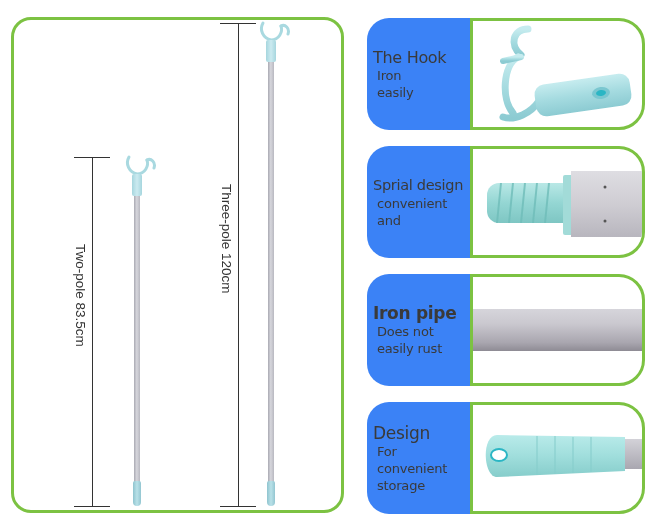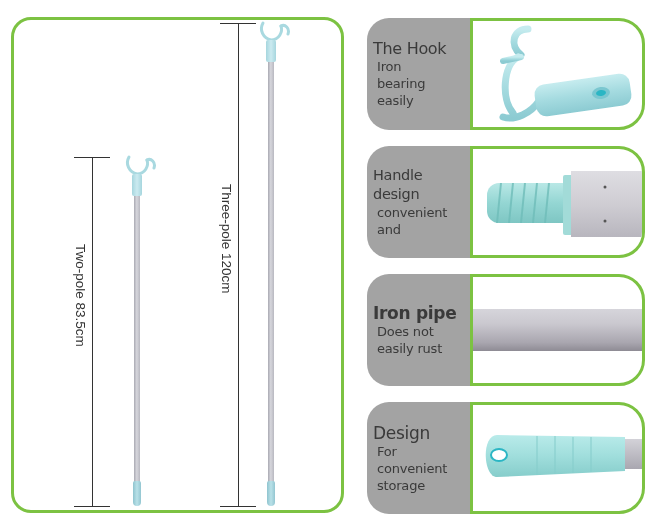--- a/index.html
+++ b/index.html
@@ -17,21 +17,21 @@
   .pole { position: absolute; }
   .pole-shaft { position: absolute; width: 6px; left: -3px;
                 background: linear-gradient(90deg, #a9a9b2 0%, #d6d6dc 45%, #b8b8c0 100%); }
   .pole-cap { position: absolute; width: 8px; left: -4px; height: 25px; border-radius: 2px 2px 4px 4px;
               background: linear-gradient(90deg, #8fc4cf, #b9e1e8, #93c6d1); }
   .pole-collar { position: absolute; width: 10px; left: -5px; height: 22px; border-radius: 2px;
                  background: linear-gradient(90deg, #a6d6de, #cbeaf0, #a6d6de); }
 
   .card { position: absolute; left: 367px; width: 278px; height: 112px; }
   .card-label { position: absolute; left: 0; top: 0; width: 104px; height: 112px;
-                background: #a3a3a3; border-radius: 22px 0 0 22px; box-sizing: border-box;
+                background: #3b82f6; border-radius: 22px 0 0 22px; box-sizing: border-box;
                 padding: 0 0 0 6px; display: flex; flex-direction: column; justify-content: center; }
   .card-title { font-family: "DejaVu Sans", sans-serif; font-size: 16px; color: #3a3a3a; line-height: 19px;
                 letter-spacing: -0.3px; }
   .card-desc { font-family: "DejaVu Sans", sans-serif; font-size: 13px; color: #3a3a3a; line-height: 17px;
                padding-left: 4px; letter-spacing: -0.2px; }
   .card-image { position: absolute; left: 103px; top: 0; width: 175px; height: 112px; box-sizing: border-box;
                 border: 3px solid #7cc242; border-radius: 0 26px 26px 0; background: #fff; overflow: hidden; }
 </style>
 </head>
 <body>
@@ -65,21 +65,20 @@
   </svg>
   <div class="pole-collar" style="top:40px;"></div>
   <div class="pole-shaft" style="top:62px; height:420px;"></div>
   <div class="pole-cap" style="top:481px;"></div>
 </div>
 
 <div class="card" style="top:18px;">
   <div class="card-label">
     <div class="card-title">The Hook</div>
     <div class="card-desc">Iron</div>
-    <div class="card-desc">bearing</div>
     <div class="card-desc">easily</div>
   </div>
   <div class="card-image">
     <svg width="172" height="106" viewBox="0 0 172 106">
       <defs>
         <linearGradient id="tealG" x1="0" y1="0" x2="0" y2="1">
           <stop offset="0" stop-color="#c6ecef"></stop>
             <stop offset="0.5" stop-color="#a5dbe0"></stop>
             <stop offset="1" stop-color="#8ccbd2"></stop>
         </linearGradient>
@@ -89,21 +88,21 @@
       <path d="M30 40 L48 36" stroke="url(#tealG)" stroke-width="6" stroke-linecap="round"></path>
       <rect x="62" y="58" width="96" height="32" rx="10" fill="url(#tealG)" transform="rotate(-8 110 74)"></rect>
       <ellipse cx="128" cy="72" rx="9" ry="6" fill="#7ac7d0" transform="rotate(-8 128 72)"></ellipse>
       <ellipse cx="128" cy="72" rx="5" ry="3" fill="#2bb6c4" transform="rotate(-8 128 72)"></ellipse>
     </svg>
   </div>
 </div>
 
 <div class="card" style="top:146px;">
   <div class="card-label">
-    <div class="card-title" style="font-size:14.5px;">Handle design</div>
+    <div class="card-title" style="font-size:14.5px;">Sprial design</div>
     <div class="card-desc">convenient</div>
     <div class="card-desc">and</div>
   </div>
   <div class="card-image">
     <svg width="172" height="106" viewBox="0 0 172 106">
       <defs>
         <linearGradient id="greyG" x1="0" y1="0" x2="0" y2="1">
           <stop offset="0" stop-color="#dedde2"></stop>
             <stop offset="0.5" stop-color="#cfcdd3"></stop>
             <stop offset="1" stop-color="#b8b6be"></stop>

